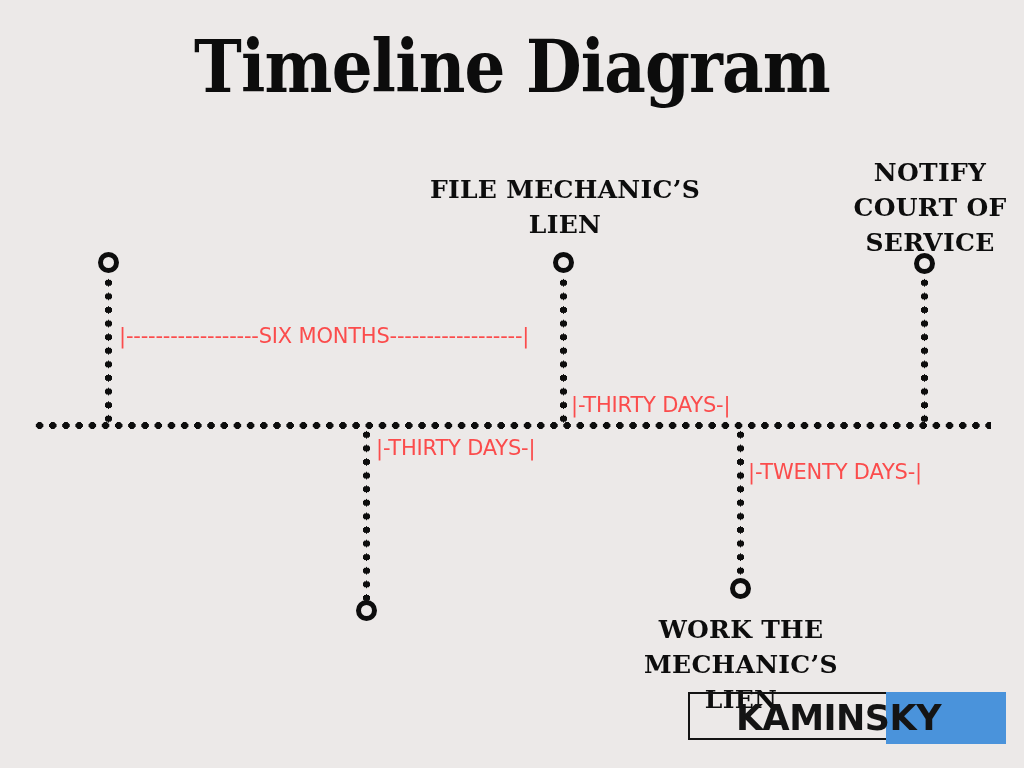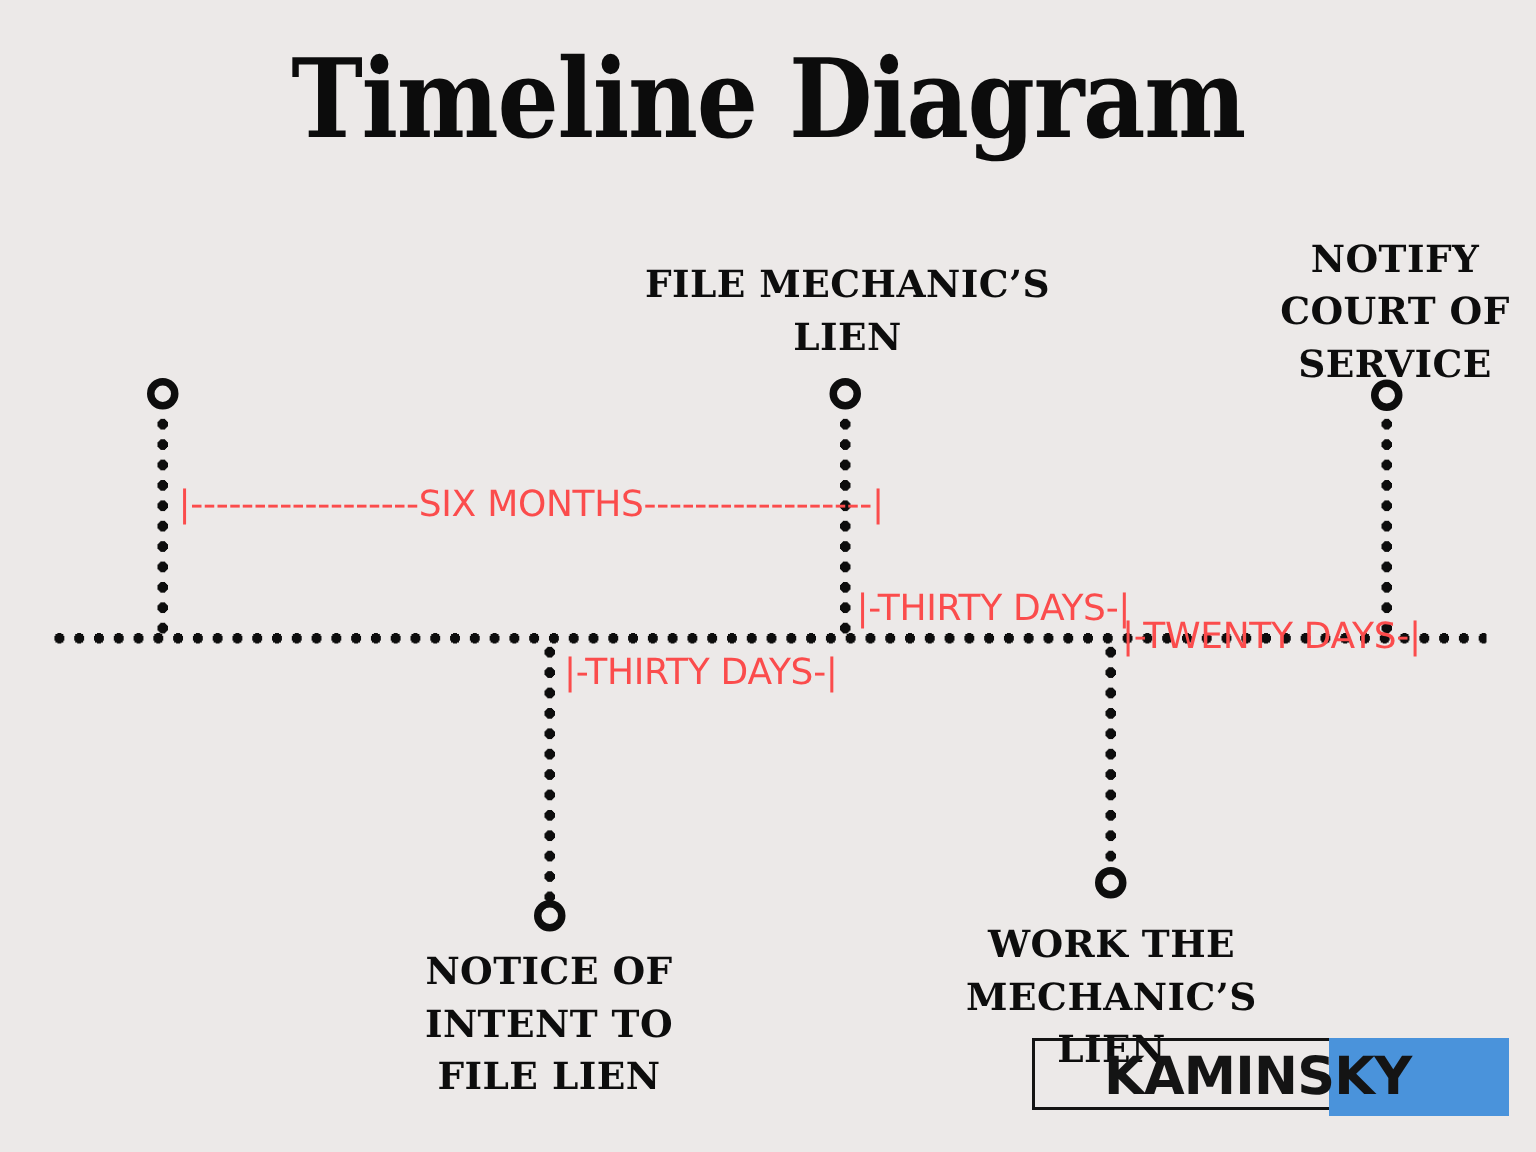--- a/index.html
+++ b/index.html
@@ -82,21 +82,21 @@
     border-radius: 50%;
     background: #ece9e8;
     box-sizing: content-box;
   }
 
   
   .duration {
     position: absolute;
     font-family: "DejaVu Sans", "Liberation Sans", sans-serif;
     font-weight: 400;
-    font-size: 24px;
+    font-size: 21px;
     line-height: 24px;
     color: #fb4c4c;
     white-space: pre;
     letter-spacing: -0.2px;
   }
 
   
   .logo {
     position: absolute;
     left: 688px;
@@ -149,23 +149,20 @@
   <div class="title">Timeline Diagram</div>
 
 
   <div class="event-label" style="left:410px; top:172px; width:310px;">FILE MECHANIC’S
 LIEN</div>
 
   <div class="event-label" style="left:832px; top:155px; width:196px;">NOTIFY
 COURT OF
 SERVICE</div>
 
-  <div class="event-label" style="left:252px; top:630px; width:228px;">NOTICE OF
-INTENT TO
-FILE LIEN</div>
 
   <div class="event-label" style="left:620px; top:612px; width:242px;">WORK THE
 MECHANIC’S LIEN</div>
 
   <div class="stem" style="left:105px; top:276px; height:148px;"></div>
   <div class="stem" style="left:560px; top:276px; height:148px;"></div>
   <div class="stem" style="left:921px; top:276px; height:148px;"></div>
 
   <div class="stem" style="left:363px; top:428px; height:178px;"></div>
   <div class="stem" style="left:737px; top:428px; height:156px;"></div>
@@ -177,21 +174,21 @@
   <div class="node" style="left:914px; top:253px;"></div>
   <div class="node" style="left:356px; top:600px;"></div>
   <div class="node" style="left:730px; top:578px;"></div>
 
   <div class="duration" style="left:119px; top:324px;">|------------------SIX MONTHS------------------|</div>
 
   <div class="duration" style="left:571px; top:393px;">|-THIRTY DAYS-|</div>
 
   <div class="duration" style="left:376px; top:436px;">|-THIRTY DAYS-|</div>
 
-  <div class="duration" style="left:748px; top:412px;">|-TWENTY DAYS-|</div>
+  <div class="duration" style="left:748px; top:460px;">|-TWENTY DAYS-|</div>
 
   <div class="logo">
     <div class="logo-frame"></div>
     <div class="logo-blue"></div>
     <div class="logo-word logo-kaminsky">KAMINSKY</div>
   </div>
 
 </div>
 
 </body></html>

